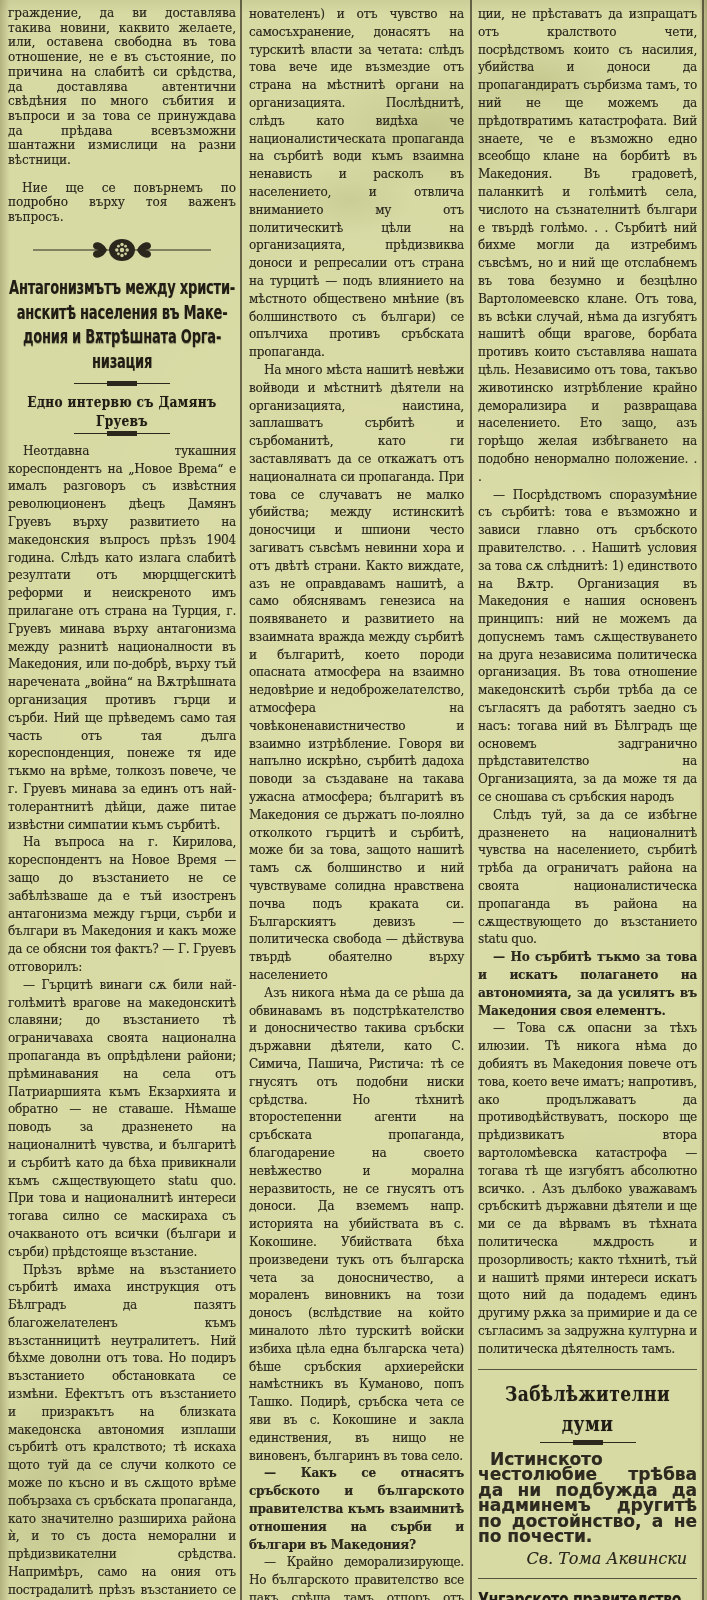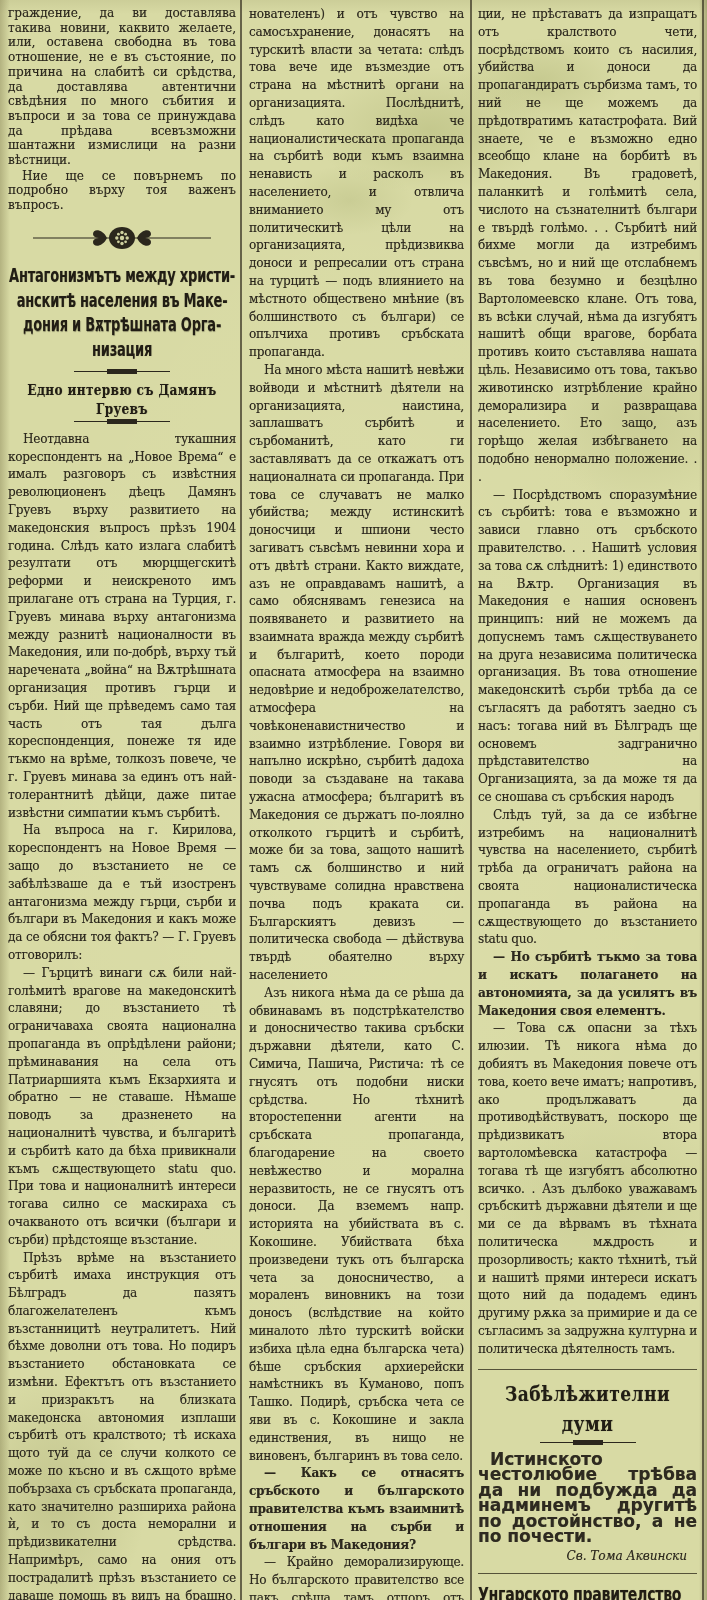--- a/index.html
+++ b/index.html
@@ -28,21 +28,21 @@
   .vrule.v1{left:240px;}
   .vrule.v2{left:470px;}
   .vrule.v3{left:702px;}
 
   .col{position:absolute;top:0;color:#2b271d;text-align:justify;}
   .col.c1{left:8px;width:228px;}
   .col.c2{left:249px;width:215px;}
   .col.c3{left:478px;width:219px;}
 
   .body-sm{font-size:12px;line-height:14.7px;margin:0;}
-  .body-sm + .body-sm{margin-top:1px;}
+  .body-sm + .body-sm{margin-top:13px;}
   p{margin:0;}
   .art{font-size:12px;line-height:17.8px;letter-spacing:-0.2px;text-indent:15px;margin:0;}
   .noindent{text-indent:0;}
   .q{font-weight:bold;}
   .pad-top{padding-top:6px;}
 
   .ornament{margin:12px auto 2px auto;display:block;width:182px;height:26px;}
 
   .headline{
     font-family:"DejaVu Sans",sans-serif;font-weight:bold;
@@ -67,21 +67,21 @@
     color:#211d14;letter-spacing:0.5px;
     transform:scaleY(1.25);transform-origin:top center;
     margin:6px 0 14px 0;
   }
   .notable-quote{
     font-family:"DejaVu Sans",sans-serif;font-weight:bold;
     font-size:17px;line-height:15.5px;text-indent:12px;
     color:#2e2a20;margin:2px 0 4px 0;
   }
   .attribution{
-    font-style:italic;font-size:12px;text-align:right;
+    font-style:italic;font-size:16px;text-align:right;
     padding-right:10px;margin:2px 0 4px 0;
   }
   .hungary-headline{
     font-family:"DejaVu Sans",sans-serif;font-weight:bold;
     font-size:14px;line-height:19px;letter-spacing:-0.2px;color:#211d14;
     transform:scaleY(1.35);transform-origin:top left;
     margin:4px 0 20px 0;
   }
 </style>
 </head>
@@ -138,21 +138,21 @@
     <p class="art">На много мѣста нашитѣ невѣжи войводи и мѣстнитѣ дѣятели на организацията, наистина, заплашватъ сърбитѣ и сърбоманитѣ, като ги заставляватъ да се откажатъ отъ националната си пропаганда. При това се случаватъ не малко убийства; между истинскитѣ доносчици и шпиони често загиватъ съвсѣмъ невинни хора и отъ двѣтѣ страни. Както виждате, азъ не оправдавамъ нашитѣ, а само обяснявамъ генезиса на появяването и развитието на взаимната вражда между сърбитѣ и българитѣ, което породи опасната атмосфера на взаимно недовѣрие и недоброжелателство, атмосфера на човѣконенавистничество и взаимно изтрѣбление. Говоря ви напълно искрѣно, сърбитѣ дадоха поводи за създаване на такава ужасна атмосфера; българитѣ въ Македония се държатъ по-лоялно отколкото гърцитѣ и сърбитѣ, може би за това, защото нашитѣ тамъ сѫ болшинство и ний чувствуваме солидна нравствена почва подъ краката си. Българскиятъ девизъ — политическа свобода — дѣйствува твърдѣ обаятелно върху населението</p>
     <p class="art">Азъ никога нѣма да се рѣша да обвинавамъ въ подстрѣкателство и доносничество такива сръбски държавни дѣятели, като С. Симича, Пашича, Ристича: тѣ се гнусятъ отъ подобни ниски срѣдства. Но тѣхнитѣ второстепенни агенти на сръбската пропаганда, благодарение на своето невѣжество и морална неразвитость, не се гнусятъ отъ доноси. Да вземемъ напр. историята на убийствата въ с. Кокошине. Убийствата бѣха произведени тукъ отъ българска чета за доносничество, а мораленъ виновникъ на този доносъ (вслѣдствие на който миналото лѣто турскитѣ войски избиха цѣла една българска чета) бѣше сръбския архиерейски намѣстникъ въ Куманово, попъ Ташко. Подирѣ, сръбска чета се яви въ с. Кокошине и закла единствения, въ нищо не виновенъ, българинъ въ това село.</p>
     <p class="art q">— Какъ се отнасятъ сръбското и българското правителства къмъ взаимнитѣ отношения на сърби и българи въ Македония?</p>
     <p class="art">— Крайно деморализирующе. Но българското правителство все пакъ срѣща тамъ отпоръ отъ организацията; сръбска пъкъ организирана сила вѫтрѣ въ Македония не сѫществува: всичко каквото има тамъ сръбско, е създадено и се рѫководи отъ Бѣлградъ, отъ сръбското правителство, което прѣслѣдва въ Македония съвсѣмъ други цѣли отколкото ний; въ това се заключава и трагизма на положението въ Македония.</p>
 
   </div>
 
   <div class="col c3 pad-top">
     <p class="art noindent">ции, не прѣставатъ да изпращатъ отъ кралството чети, посрѣдствомъ които съ насилия, убийства и доноси да пропагандиратъ сърбизма тамъ, то ний не ще можемъ да прѣдотвратимъ катастрофата. Вий знаете, че е възможно едно всеобщо клане на борбитѣ въ Македония. Въ градоветѣ, паланкитѣ и голѣмитѣ села, числото на съзнателнитѣ българи е твърдѣ голѣмо. . . Сърбитѣ ний бихме могли да изтребимъ съвсѣмъ, но и ний ще отслабнемъ въ това безумно и безцѣлно Вартоломеевско клане. Отъ това, въ всѣки случай, нѣма да изгубятъ нашитѣ общи врагове, борбата противъ които съставлява нашата цѣль. Независимо отъ това, такъво животинско изтрѣбление крайно деморализира и развращава населението. Ето защо, азъ горѣщо желая избѣгването на подобно ненормално положение. . .</p>
     <p class="art">— Посрѣдствомъ споразумѣние съ сърбитѣ: това е възможно и зависи главно отъ сръбското правителство. . . Нашитѣ условия за това сѫ слѣднитѣ: 1) единството на Вѫтр. Организация въ Македония е нашия основенъ принципъ: ний не можемъ да допуснемъ тамъ сѫществуването на друга независима политическа организация. Въ това отношение македонскитѣ сърби трѣба да се съгласятъ да работятъ заедно съ насъ: тогава ний въ Бѣлградъ ще основемъ задгранично прѣдставителство на Организацията, за да може тя да се сношава съ сръбския народъ</p>
-    <p class="art">Слѣдъ туй, за да се избѣгне изтребимъ на националнитѣ чувства на населението, сърбитѣ трѣба да ограничатъ района на своята националистическа пропаганда въ района на сѫществующето до възстанието statu quo.</p>
+    <p class="art">Слѣдъ туй, за да се избѣгне дразненето на националнитѣ чувства на населението, сърбитѣ трѣба да ограничатъ района на своята националистическа пропаганда въ района на сѫществующето до възстанието statu quo.</p>
     <p class="art q">— Но сърбитѣ тъкмо за това и искатъ полагането на автономията, за да усилятъ въ Македония своя елементъ.</p>
     <p class="art">— Това сѫ опасни за тѣхъ илюзии. Тѣ никога нѣма до добиятъ въ Македония повече отъ това, което вече иматъ; напротивъ, ако продължаватъ да противодѣйствуватъ, поскоро ще прѣдизвикатъ втора вартоломѣевска катастрофа — тогава тѣ ще изгубятъ абсолютно всичко. . Азъ дълбоко уважавамъ сръбскитѣ държавни дѣятели и ще ми се да вѣрвамъ въ тѣхната политическа мѫдрость и прозорливость; както тѣхнитѣ, тъй и нашитѣ прями интереси искатъ щото ний да подадемъ единъ другиму рѫка за примирие и да се съгласимъ за задружна културна и политическа дѣятелность тамъ.</p>
 
     <div class="rule-thin"></div>
 
     <div class="notable-headline">Забѣлѣжителни думи</div>
     <div class="rule-fancy"></div>
     <p class="notable-quote">Истинското честолюбие трѣбва да ни подбужда да надминемъ другитѣ по достойнство, а не по почести.</p>
     <div class="attribution">Св. Тома Аквински</div>
 

